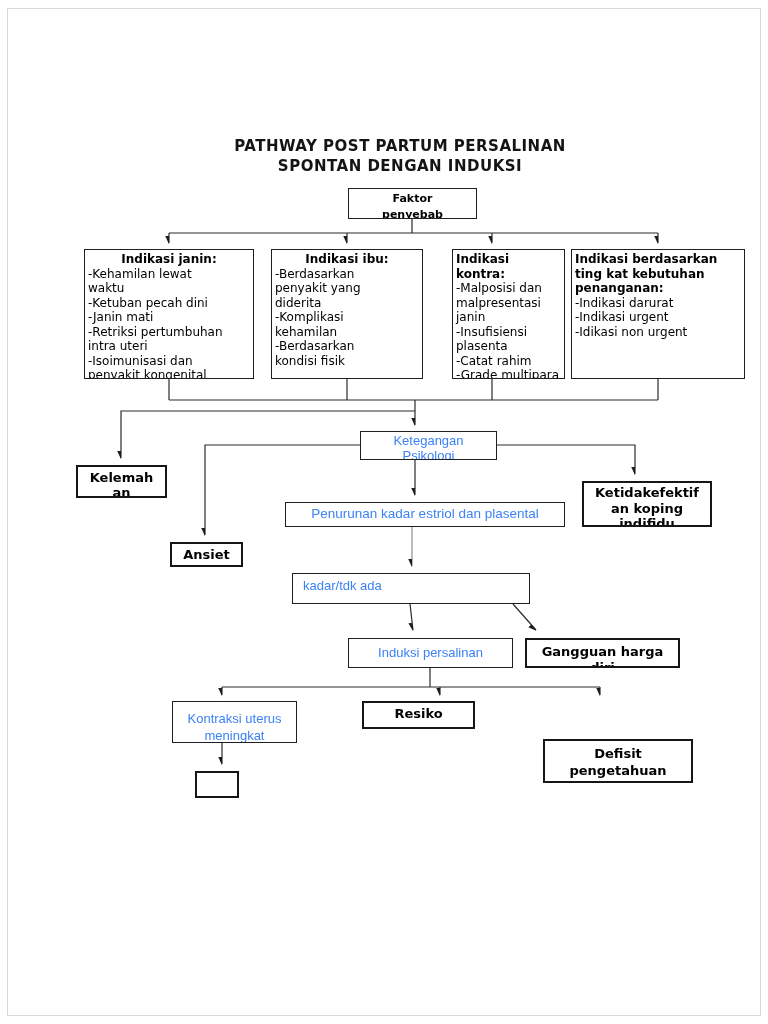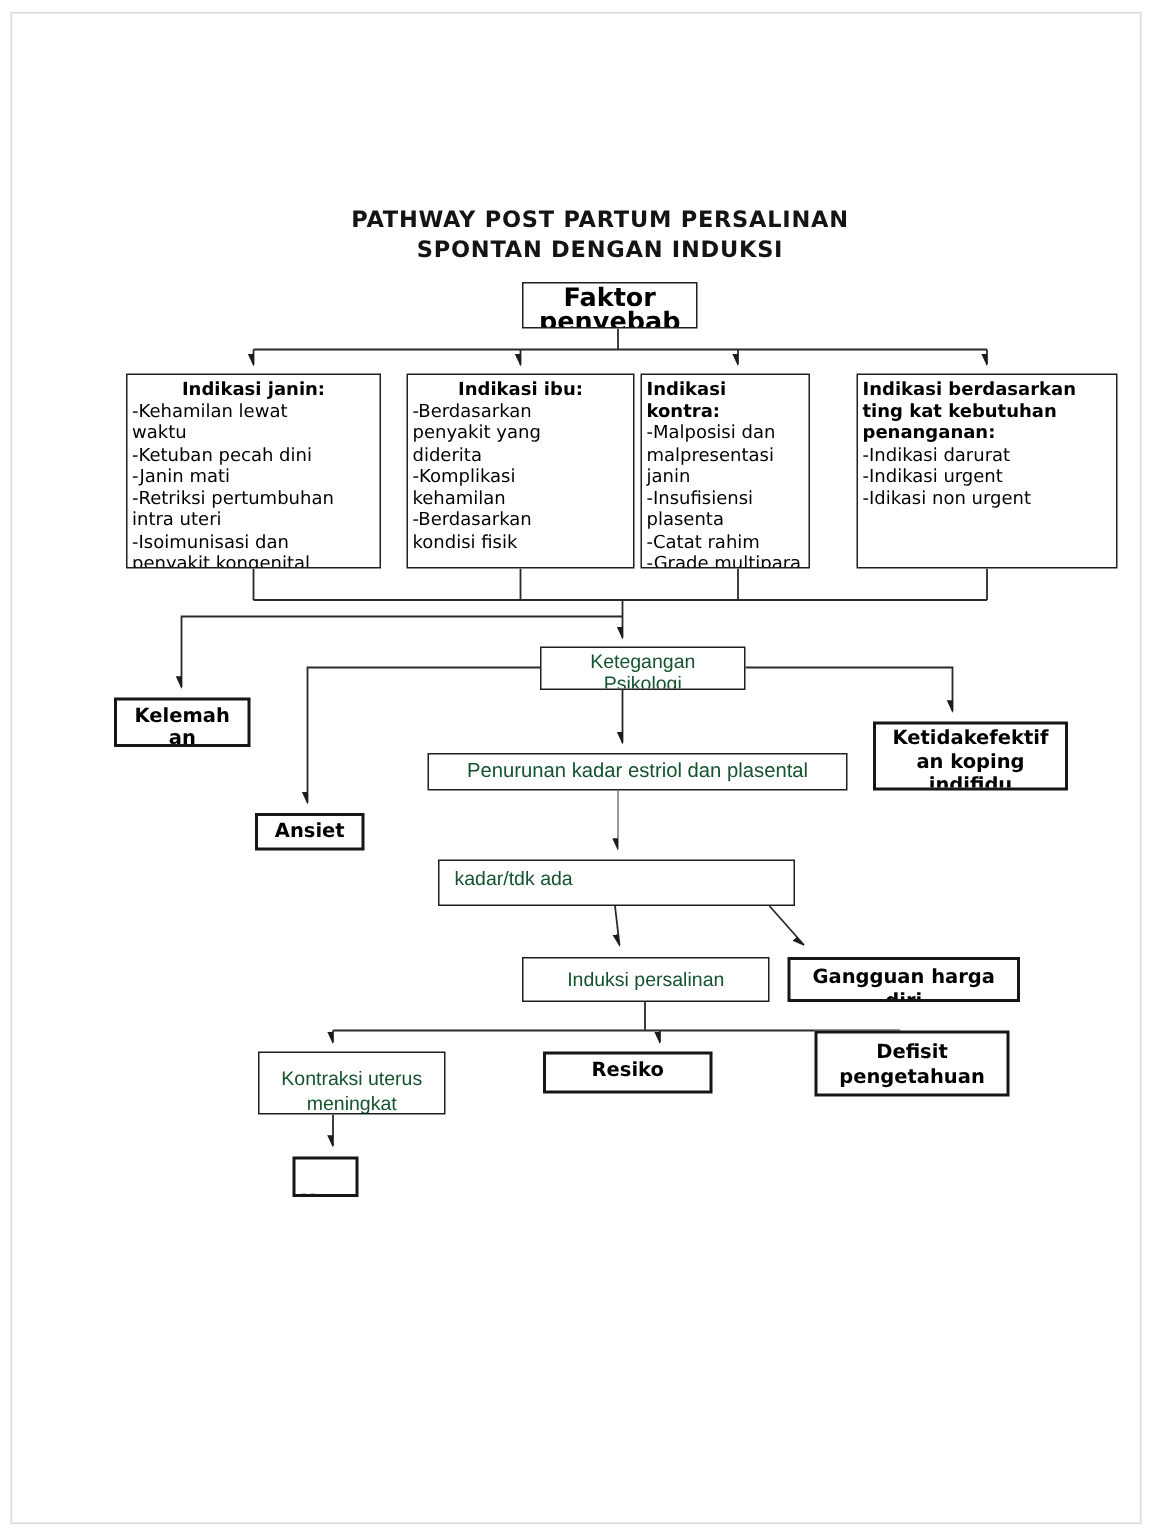--- a/index.html
+++ b/index.html
@@ -9,21 +9,21 @@
   .title{position:absolute;left:32px;right:0;top:136px;text-align:center;font-weight:bold;
          font-size:15px;line-height:20px;letter-spacing:.5px;color:#141414;}
   svg.cn{position:absolute;left:0;top:0;width:768px;height:1024px;}
   .bx{position:absolute;background:#fff;border:1.2px solid #1f1f1f;overflow:hidden;
       font-size:12px;line-height:14.5px;color:#000;box-sizing:border-box;padding:2px 3px;}
   .bx.thick{border-width:2px;border-color:#161616;}
   .bx.c{text-align:center;}
   .bx.b{font-weight:bold;}
   .bx .bt{font-weight:bold;}
   .bx .btc{font-weight:bold;text-align:center;}
-  .alt{font-family:"Liberation Sans",sans-serif;font-size:13px;line-height:16px;color:#14532d;}
+  .alt{font-family:"Liberation Sans",sans-serif;font-size:13px;line-height:16px;color:#3b82f6;}
   .f13{font-size:13px;line-height:15px;}
 </style>
 </head>
 <body>
 
 <div class="stage">
   <div class="pageframe"></div>
 
   <div class="title">
     <div>PATHWAY POST PARTUM PERSALINAN</div>
@@ -58,21 +58,21 @@
       <line x1="513" y1="604" x2="536" y2="630" marker-end="url(#ah)"></line>
       <line x1="430" y1="668" x2="430" y2="687"></line>
       <line x1="222" y1="687" x2="600" y2="687"></line>
       <line x1="222" y1="687" x2="222" y2="695" marker-end="url(#ah)"></line>
       <line x1="440" y1="687" x2="440" y2="695" marker-end="url(#ah)"></line>
       <line x1="600" y1="687" x2="600" y2="695" marker-end="url(#ah)"></line>
       <line x1="222" y1="743" x2="222" y2="764" marker-end="url(#ah)"></line>
     </g>
   </svg>
 
-  <div class="bx c b" style="left:348px;top:188px;width:117px;height:31px;line-height:16px;font-size:17px">
+  <div class="bx c b" style="left:348px;top:188px;width:129px;height:31px;line-height:16px;font-size:11px">
     <div>Faktor</div>
     <div>penyebab</div>
   </div>
 
   <div class="bx" style="left:84px;top:249px;width:170px;height:130px">
     <div class="btc">Indikasi janin:</div>
     <div>
         <div>-Kehamilan lewat</div>
         <div>waktu</div>
         <div>-Ketuban pecah dini</div>
@@ -90,21 +90,21 @@
         <div>-Berdasarkan</div>
         <div>penyakit yang</div>
         <div>diderita</div>
         <div>-Komplikasi</div>
         <div>kehamilan</div>
         <div>-Berdasarkan</div>
         <div>kondisi fisik</div>
       </div>
   </div>
 
-  <div class="bx" style="left:427px;top:249px;width:113px;height:130px">
+  <div class="bx" style="left:452px;top:249px;width:113px;height:130px">
     <div class="bt">
         <div>Indikasi</div>
         <div>kontra:</div>
       </div>
     <div>
         <div>-Malposisi dan</div>
         <div>malpresentasi</div>
         <div>janin</div>
         <div>-Insufisiensi</div>
         <div>plasenta</div>
@@ -165,21 +165,21 @@
 
   <div class="bx c alt" style="left:172px;top:701px;width:125px;height:42px;padding-top:8px;line-height:17px">
     <div>Kontraksi uterus</div>
     <div>meningkat</div>
   </div>
 
   <div class="bx c b thick f13" style="left:362px;top:701px;width:113px;height:28px;padding-top:3px">
     <div>Resiko</div>
   </div>
 
-  <div class="bx c b thick f13" style="left:543px;top:687px;width:130px;height:44px;padding-top:4px;line-height:17px">
+  <div class="bx c b thick f13" style="left:543px;top:739px;width:150px;height:44px;padding-top:4px;line-height:17px">
     <div>Defisit</div>
     <div>pengetahuan</div>
   </div>
 
   <div class="bx c b thick f13" style="left:195px;top:771px;width:44px;height:27px;padding-top:21px">
     <div>Nyer</div>
   </div>
 </div>
 
 </body></html>

